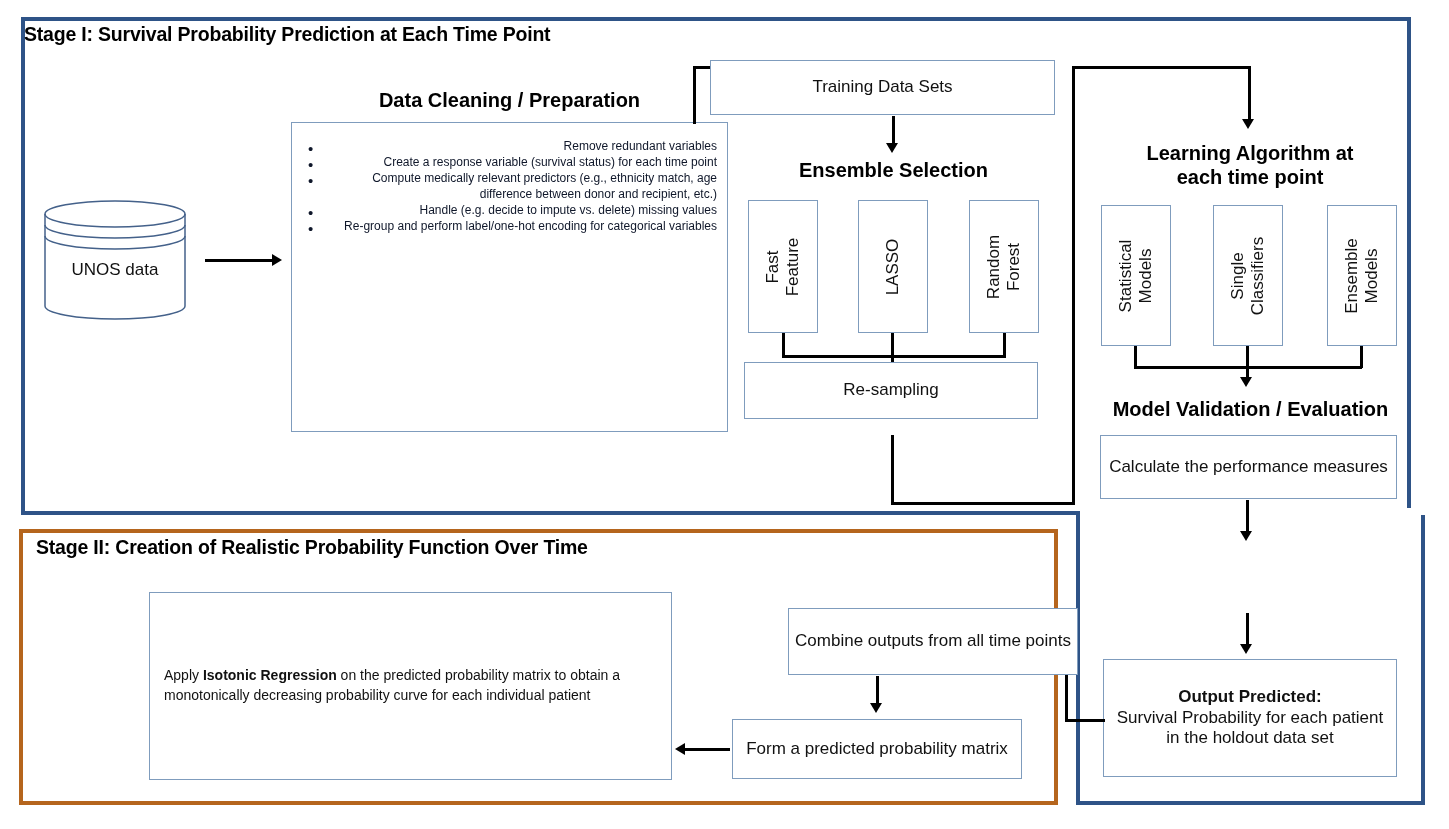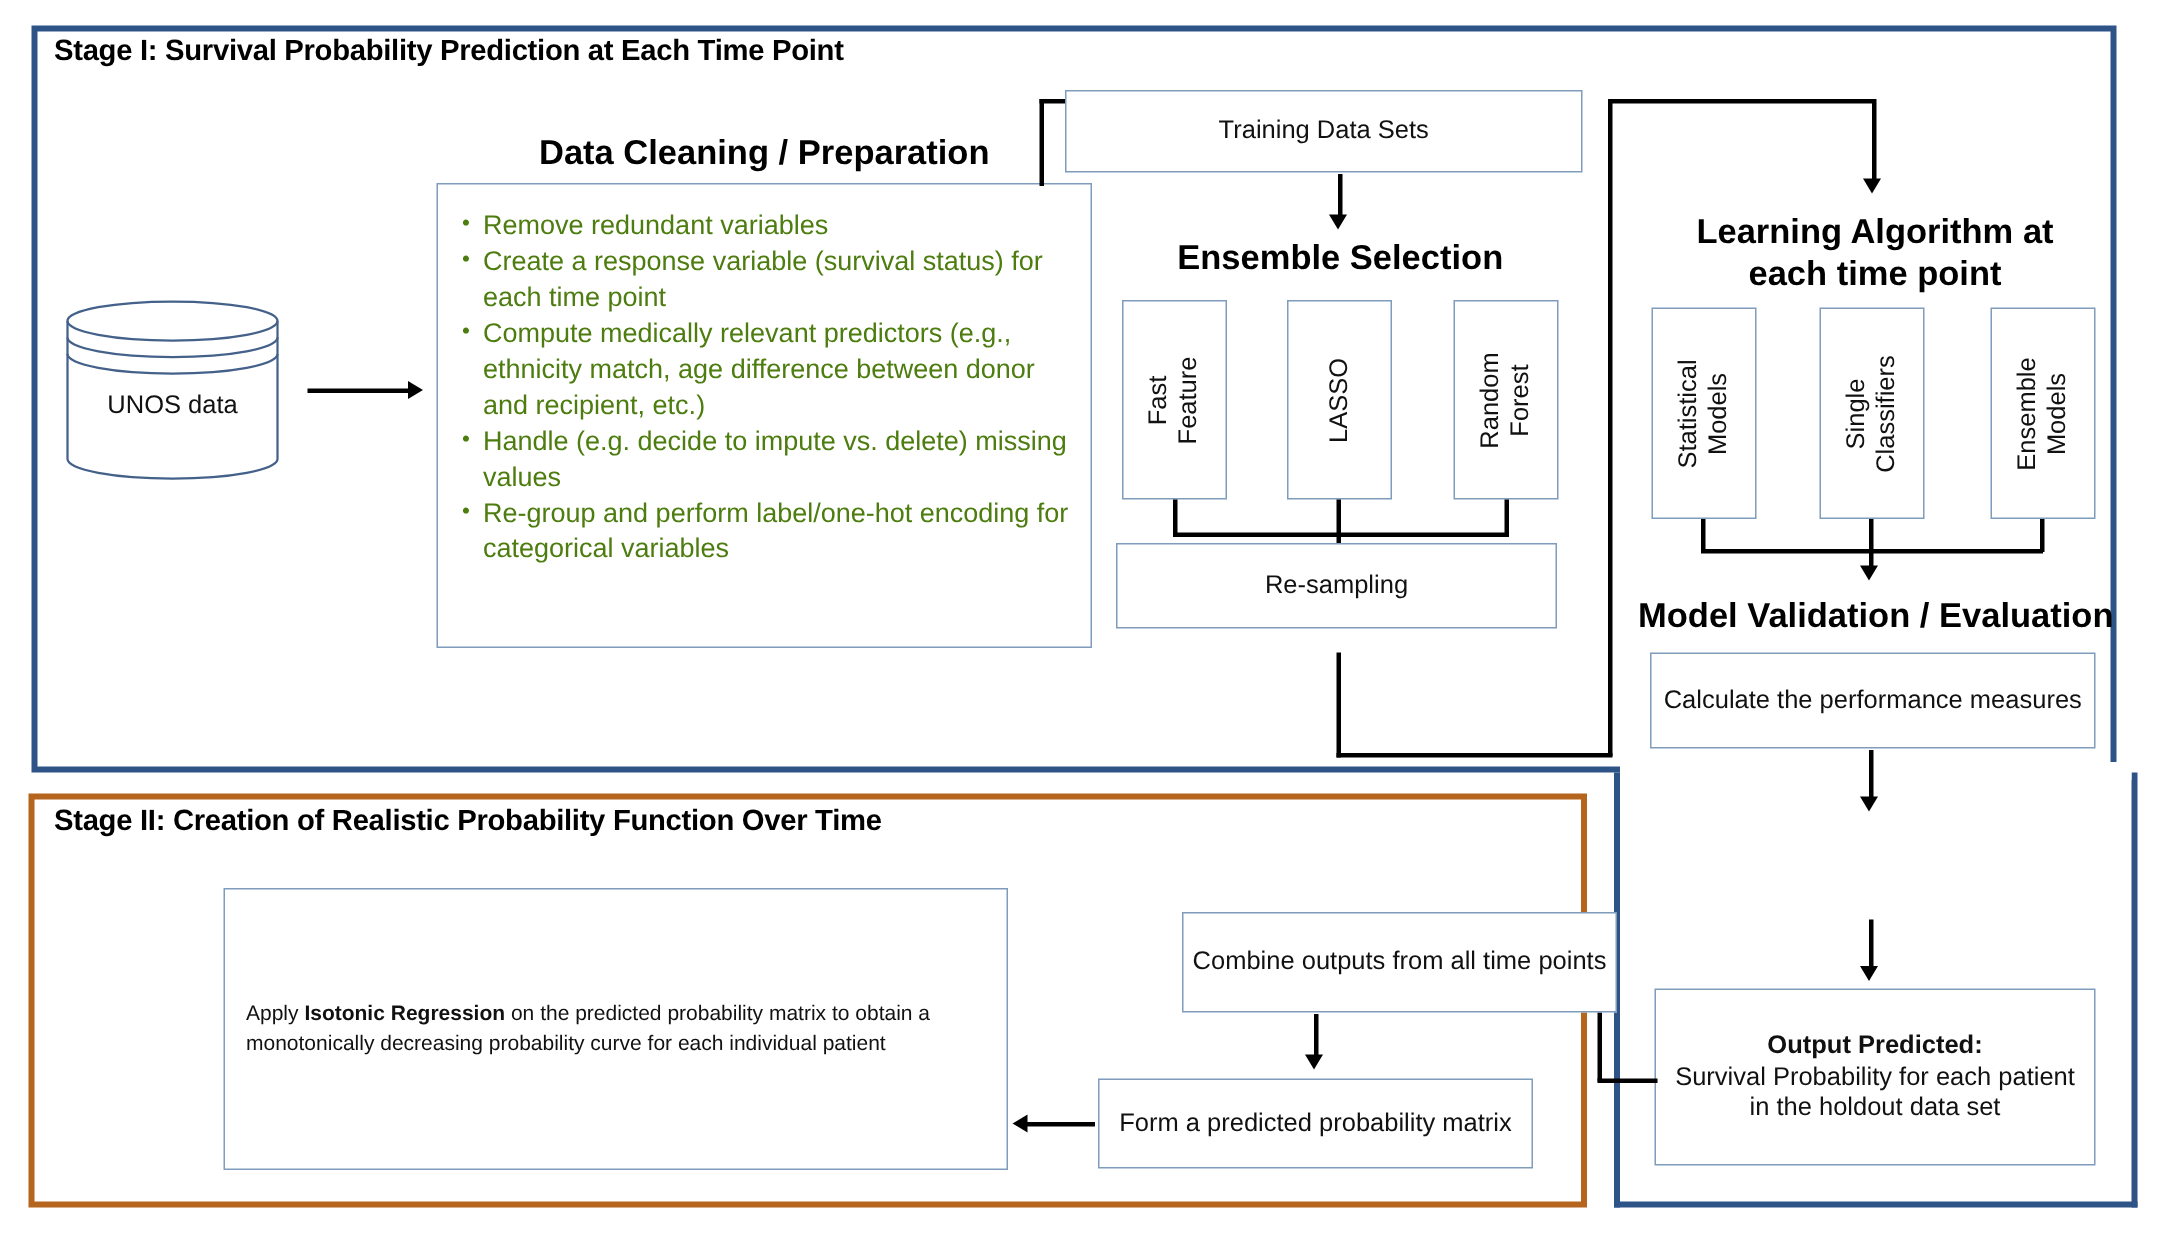--- a/index.html
+++ b/index.html
@@ -7,38 +7,38 @@
   #canvas{position:relative;width:1449px;height:829px;overflow:hidden;background:#fff;}
 
   
   .stage-frame{position:absolute;box-sizing:border-box;}
   #stage1-frame{left:21px;top:17px;width:1390px;height:498px;border:4px solid #2e5387;}
   #stage1-right-frame{left:1076px;top:515px;width:349px;height:290px;border:4px solid #2e5387;border-top:none;}
   #stage1-right-mask{position:absolute;left:1080px;top:508px;width:341px;height:12px;background:#fff;}
   #stage2-frame{left:19px;top:529px;width:1039px;height:276px;border:4px solid #b5651d;}
 
   .stage-title{position:absolute;font-weight:bold;font-size:19.5px;color:#000;letter-spacing:-0.2px;white-space:nowrap;}
-  #stage1-title{left:36px;top:23px;}
+  #stage1-title{left:24px;top:23px;}
   #stage2-title{left:36px;top:536px;}
 
   
   .box{position:absolute;box-sizing:border-box;border:1.6px solid #7f9cbd;background:#fff;
        display:flex;align-items:center;justify-content:center;text-align:center;
        font-size:17px;color:#111;line-height:1.22;padding:3px 6px;}
   .vbox{position:absolute;box-sizing:border-box;border:1.6px solid #7f9cbd;background:#fff;}
   .vbox .vtext{position:absolute;left:50%;top:50%;transform:translate(-50%,-50%) rotate(-90deg);
        white-space:nowrap;text-align:center;font-size:17px;color:#111;line-height:1.2;}
 
-  .section-head{position:absolute;font-weight:bold;font-size:23px;color:#000;text-align:center;line-height:1.2;}
+  .section-head{position:absolute;font-weight:bold;font-size:20px;color:#000;text-align:center;line-height:1.2;}
 
   
   #clean-box{position:absolute;left:291px;top:122px;width:437px;height:310px;box-sizing:border-box;
       border:1.6px solid #7f9cbd;background:#fff;padding:16px 10px 10px 14px;}
   #clean-box ul{margin:0;padding:0;list-style:none;}
-  #clean-box li{position:relative;padding-left:16px;font-size:18px;line-height:1.33;color:#4d7c0f;margin-bottom:0px;}
+  #clean-box li{position:relative;padding-left:16px;font-size:12px;line-height:1.33;color:#0f172a;margin-bottom:0px;text-align:right;}
   #clean-box li:before{content:"\2022";position:absolute;left:2px;top:0;font-size:15px;}
 
   
   #isotonic-box{position:absolute;left:149px;top:592px;width:523px;height:188px;box-sizing:border-box;
       border:1.6px solid #7f9cbd;background:#fff;display:flex;align-items:center;}
   #isotonic-text{font-size:14px;line-height:1.42;color:#111;padding:0 14px;}
   #isotonic-text b{font-weight:bold;}
 
   
   #unos{position:absolute;left:40px;top:198px;width:150px;height:125px;}

